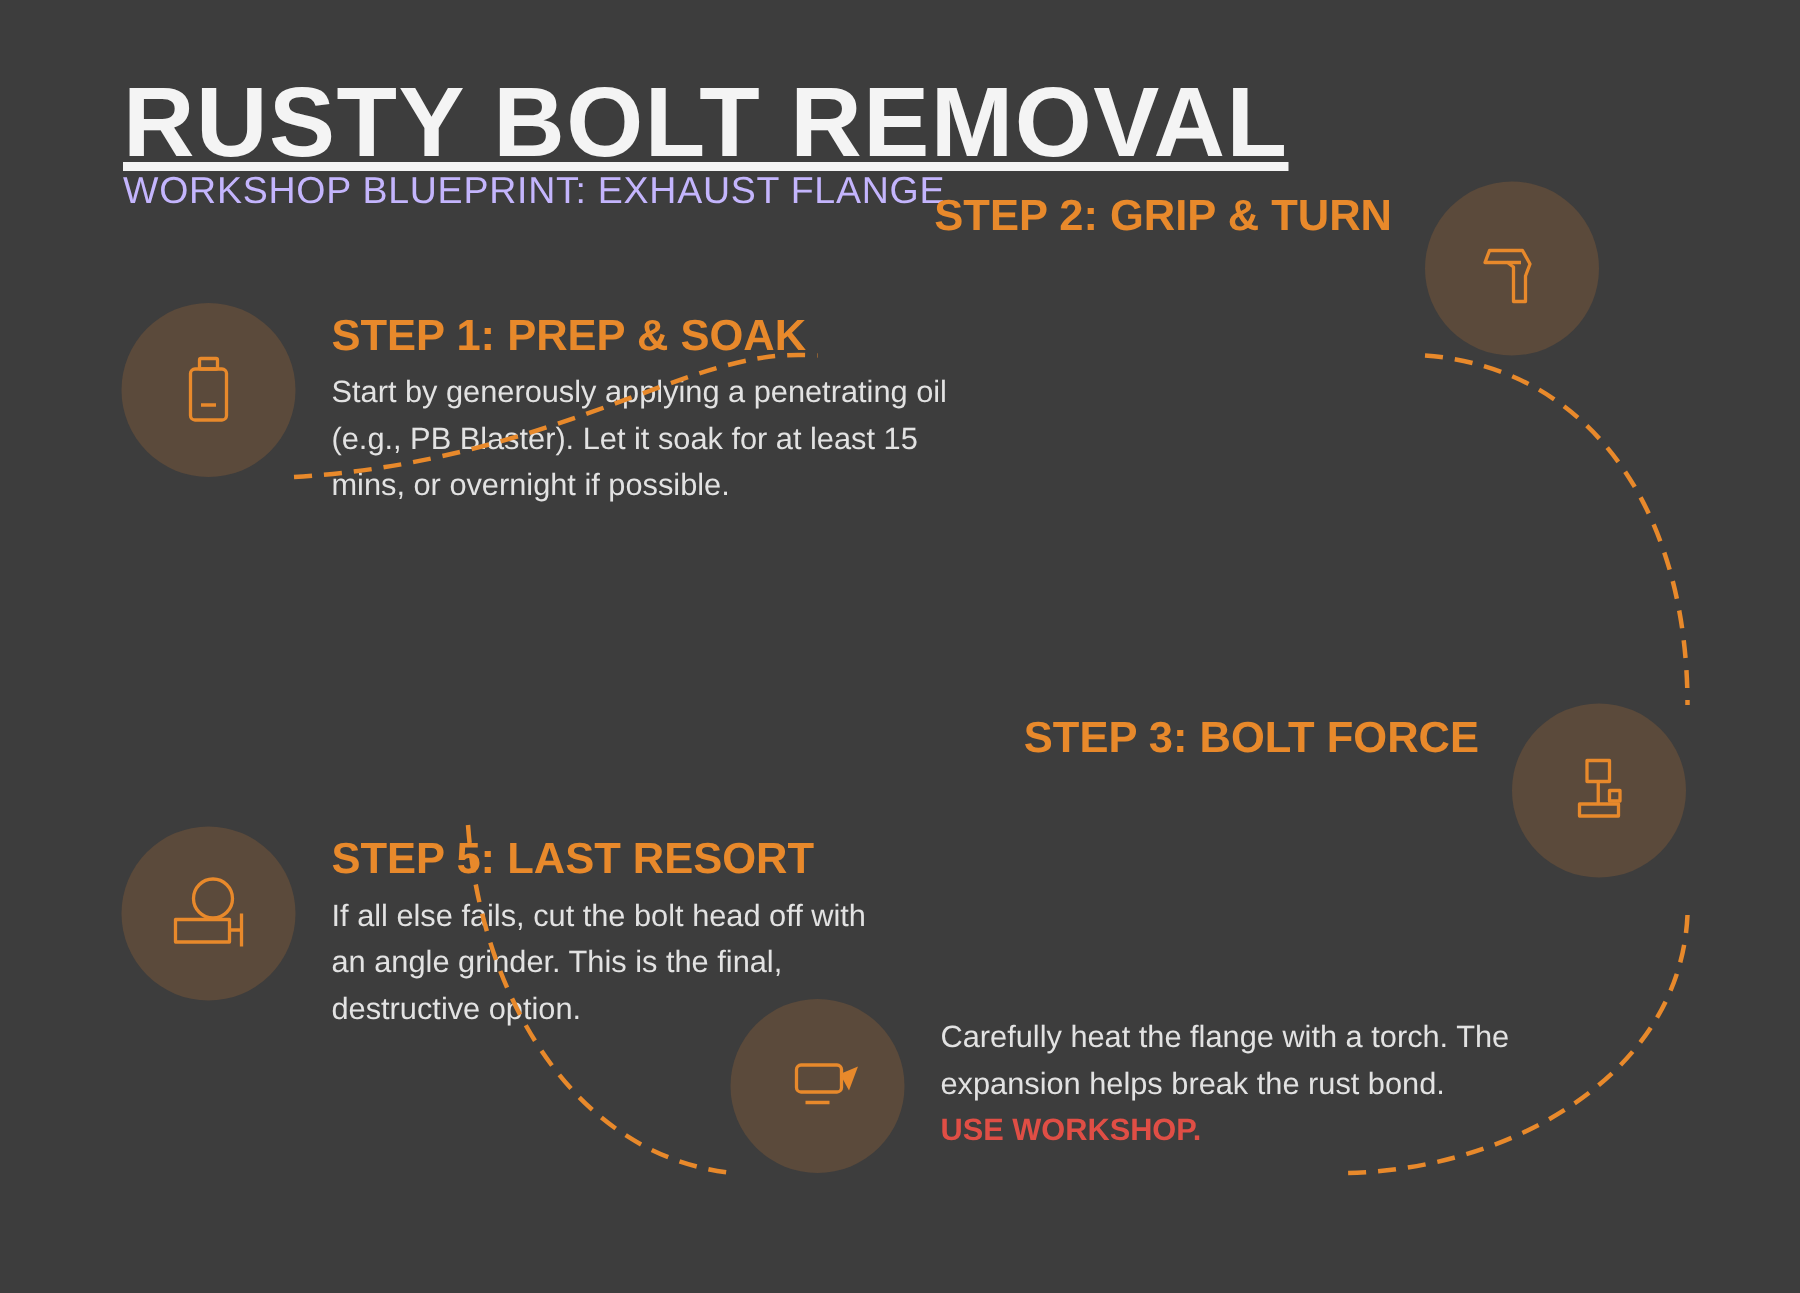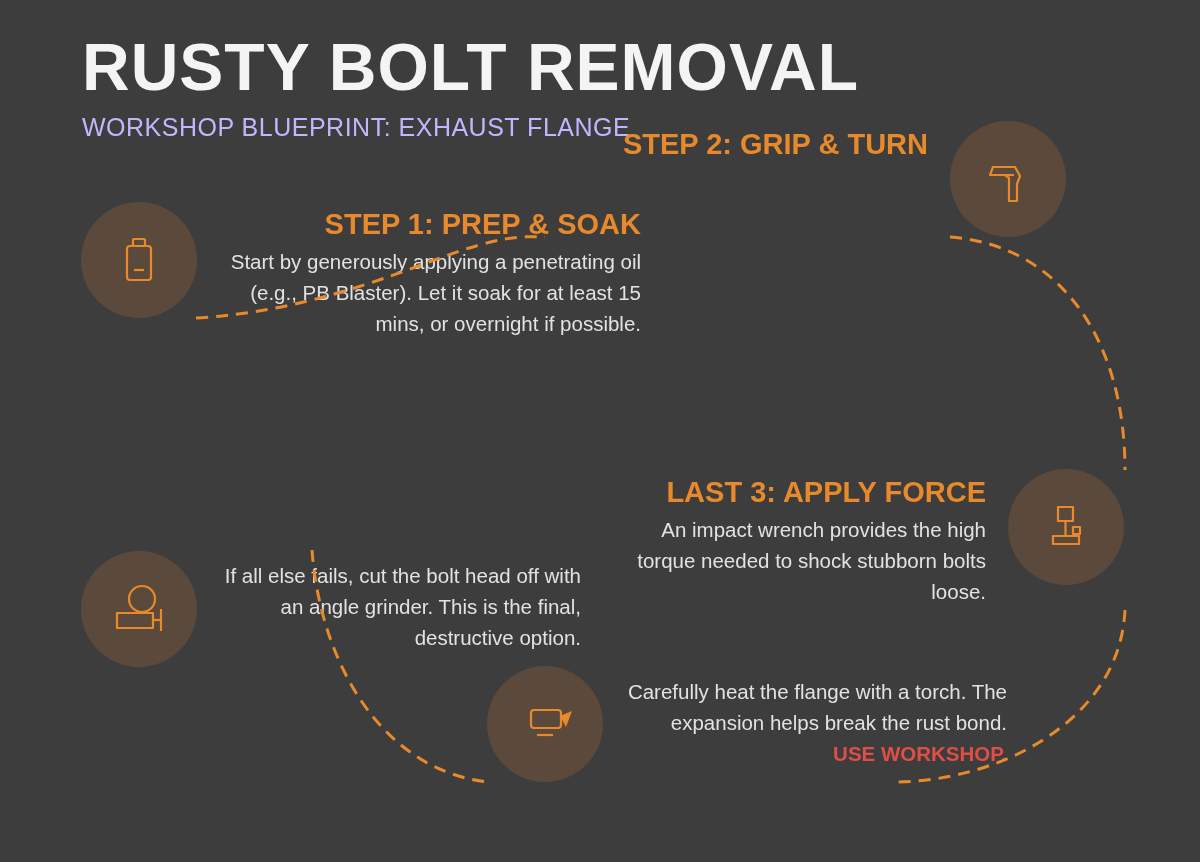--- a/index.html
+++ b/index.html
@@ -11,28 +11,29 @@
       height: 862px;
       background: #3d3d3d;
       position: relative;
       overflow: hidden;
       font-family: "Liberation Sans", "DejaVu Sans", sans-serif;
       color: #e6e6e6;
     }
     .title {
       position: absolute;
       left: 82px;
-      top: 34px;
+      top: 48px;
       font-size: 66px;
       font-weight: bold;
       color: #f4f4f4;
       letter-spacing: 1px;
       line-height: 1;
       margin: 0;
       white-space: nowrap;
+      text-decoration: underline;
     }
     .subtitle {
       position: absolute;
       left: 82px;
       top: 115px;
       font-size: 25px;
       color: #c4b5fd;
       letter-spacing: 0.5px;
       line-height: 1;
       white-space: nowrap;
@@ -57,21 +58,20 @@
       justify-content: center;
       z-index: 1;
     }
     .circle svg {
       width: 60px;
       height: 60px;
     }
     .step {
       position: absolute;
       z-index: 2;
-      text-align: right;
     }
     .step h2 {
       margin: 0;
       font-size: 29px;
       font-weight: bold;
       color: #e8892b;
       line-height: 1.2;
       white-space: nowrap;
     }
     .step p {
@@ -133,22 +133,21 @@
   <svg viewBox="0 0 60 60">
     <g fill="none" stroke="#e8892b" stroke-width="2.2" stroke-linejoin="round">
       <rect x="22" y="10" width="15" height="14"></rect>
       <line x1="29.5" y1="24" x2="29.5" y2="39"></line>
       <rect x="17" y="39" width="26" height="8"></rect>
       <rect x="37" y="30" width="7" height="7"></rect>
     </g>
   </svg>
 </div>
 <div class="step right" style="left:600px; top:475px; width:386px;">
-  <h2>LAST 3: APPLY FORCE</h2>
-  <p>An impact wrench provides the high torque needed to shock stubborn bolts loose.</p>
+  <h2>STEP 3: BOLT FORCE</h2>
 </div>
 
 <div class="circle" style="left:487px; top:666px;">
   <svg viewBox="0 0 60 60">
     <g fill="none" stroke="#e8892b" stroke-width="2.2" stroke-linejoin="round">
       <rect x="16" y="16" width="30" height="18" rx="3"></rect>
       <line x1="22" y1="41" x2="38" y2="41"></line>
     </g>
     <path d="M45 22 L 57 17 L 51 33 Z" fill="#e8892b"></path>
   </svg>
@@ -161,14 +160,15 @@
   <svg viewBox="0 0 60 60">
     <g fill="none" stroke="#e8892b" stroke-width="2.2" stroke-linejoin="round">
       <circle cx="33" cy="20" r="13"></circle>
       <rect x="8" y="34" width="36" height="15"></rect>
       <line x1="44" y1="41" x2="52" y2="41"></line>
       <line x1="52" y1="30" x2="52" y2="52"></line>
     </g>
   </svg>
 </div>
 <div class="step" style="left:221px; top:556px; width:360px;">
+  <h2>STEP 5: LAST RESORT</h2>
   <p>If all else fails, cut the bolt head off with an angle grinder. This is the final, destructive option.</p>
 </div>
 
 </body></html>

